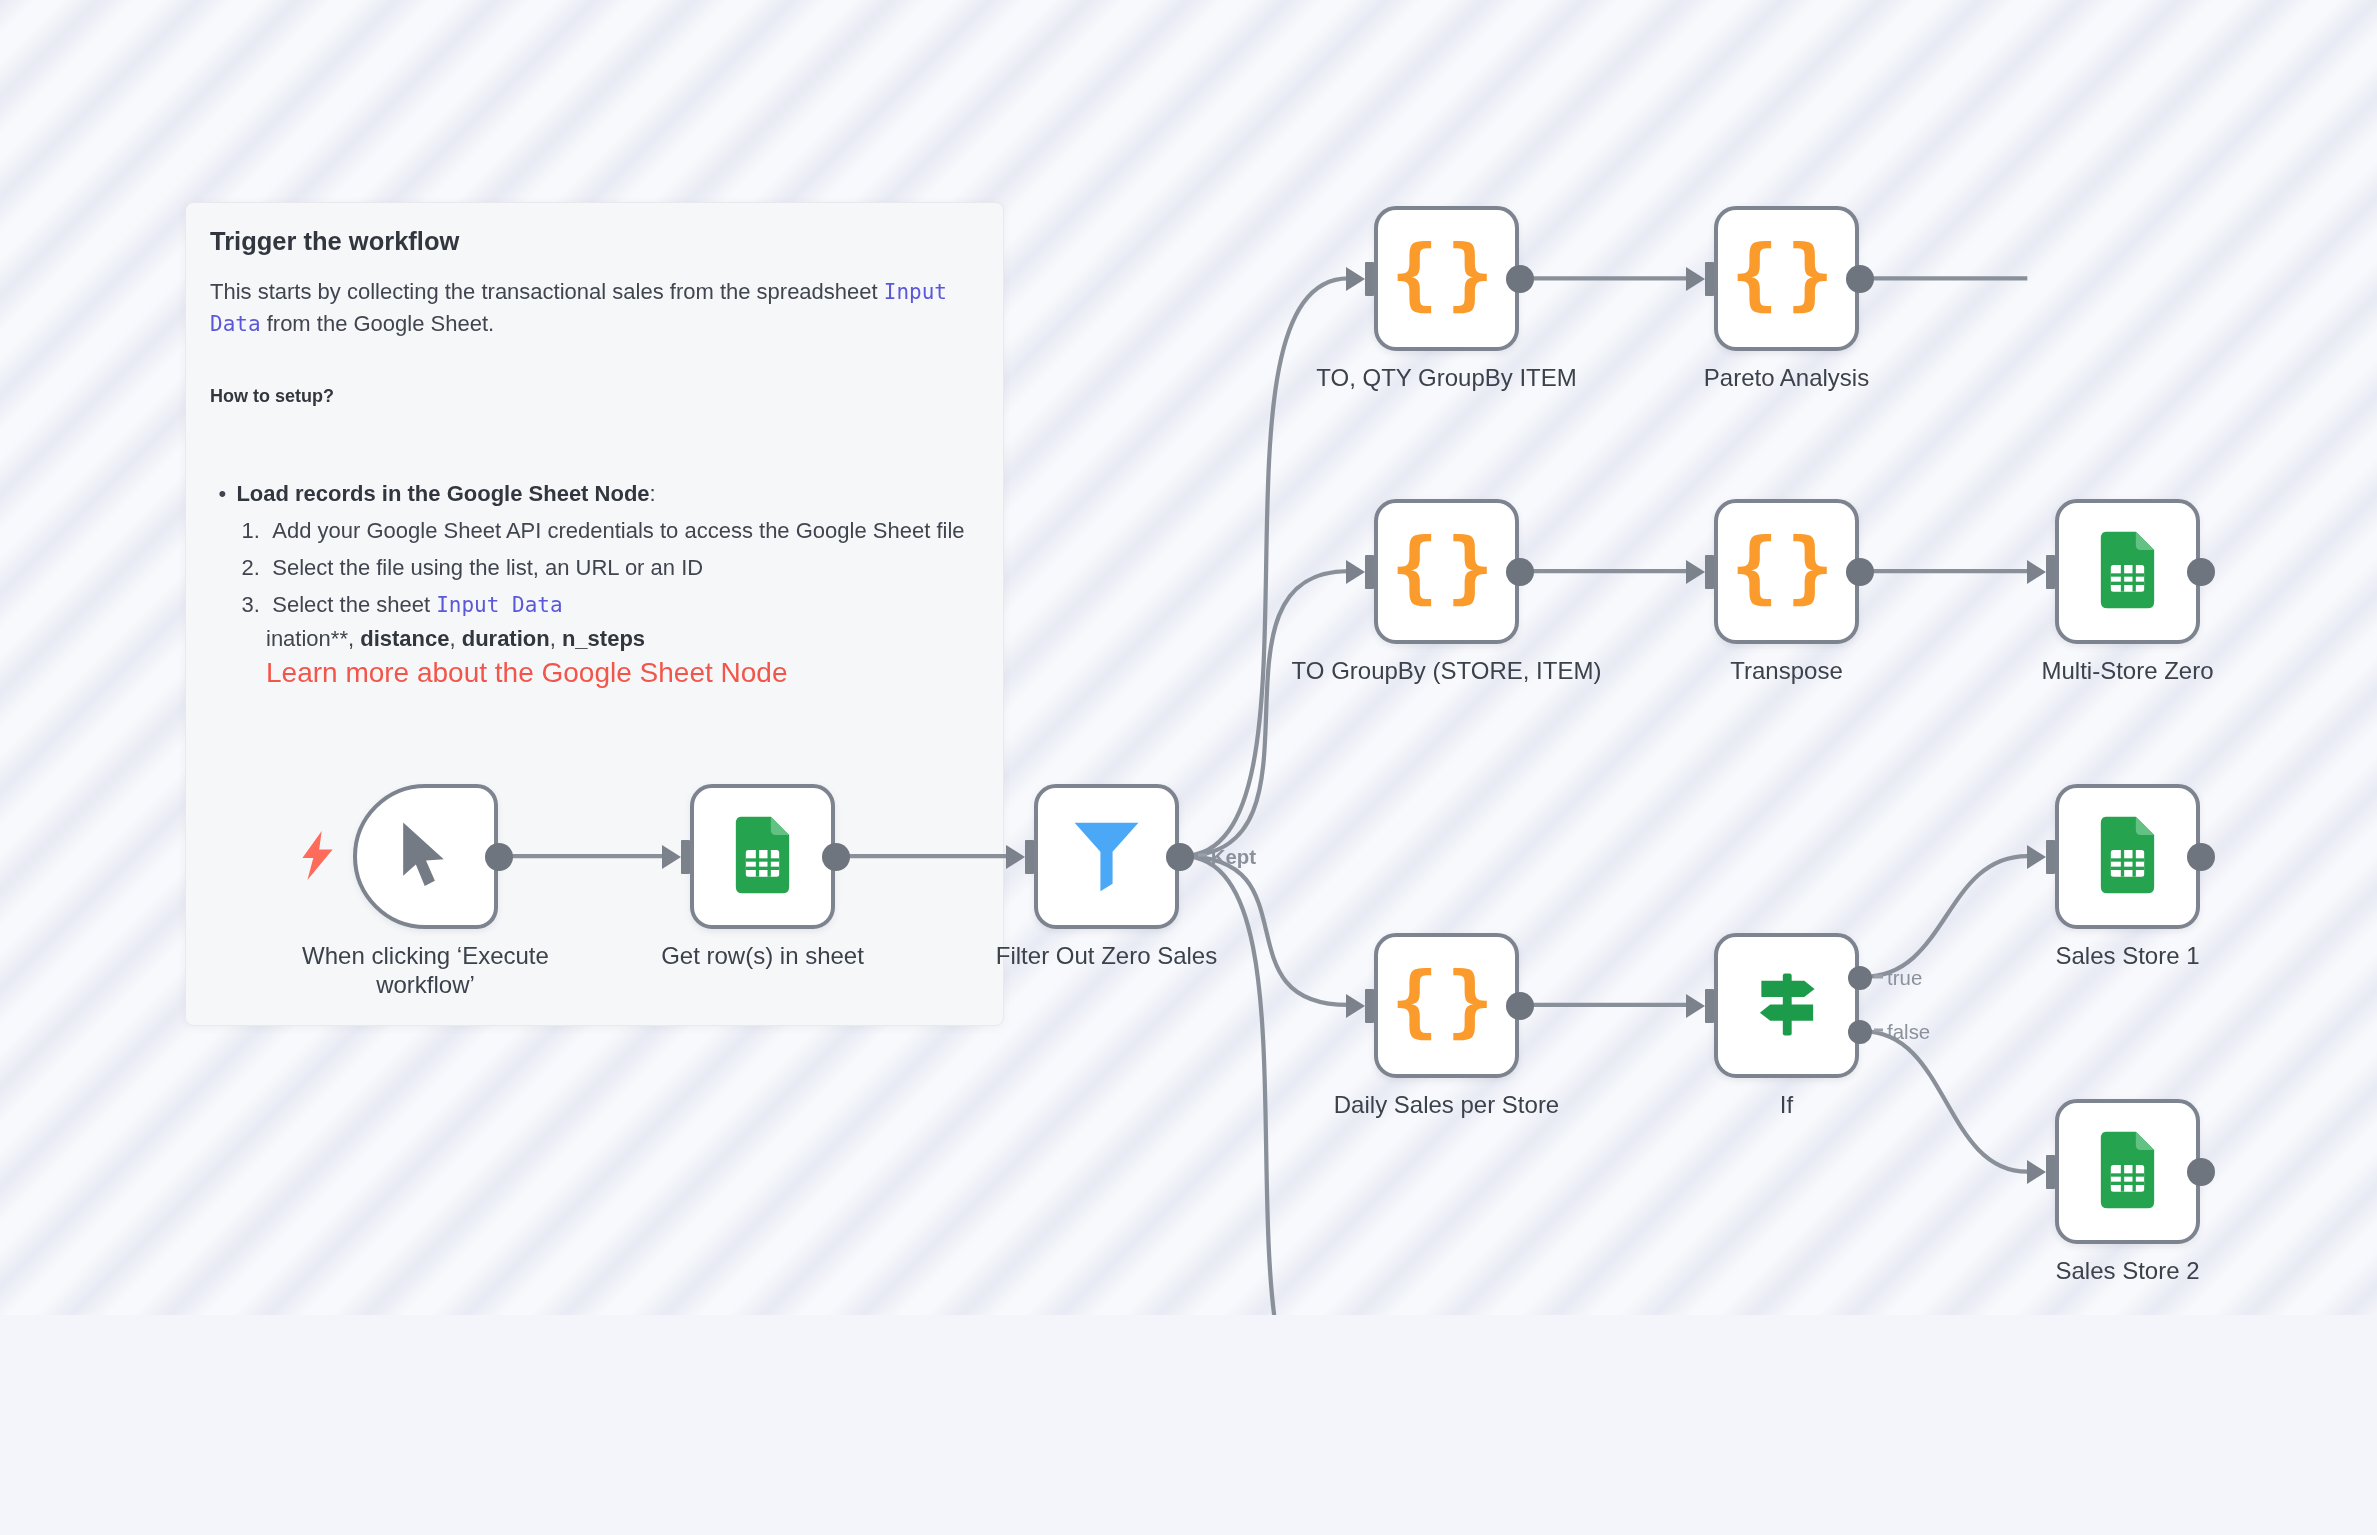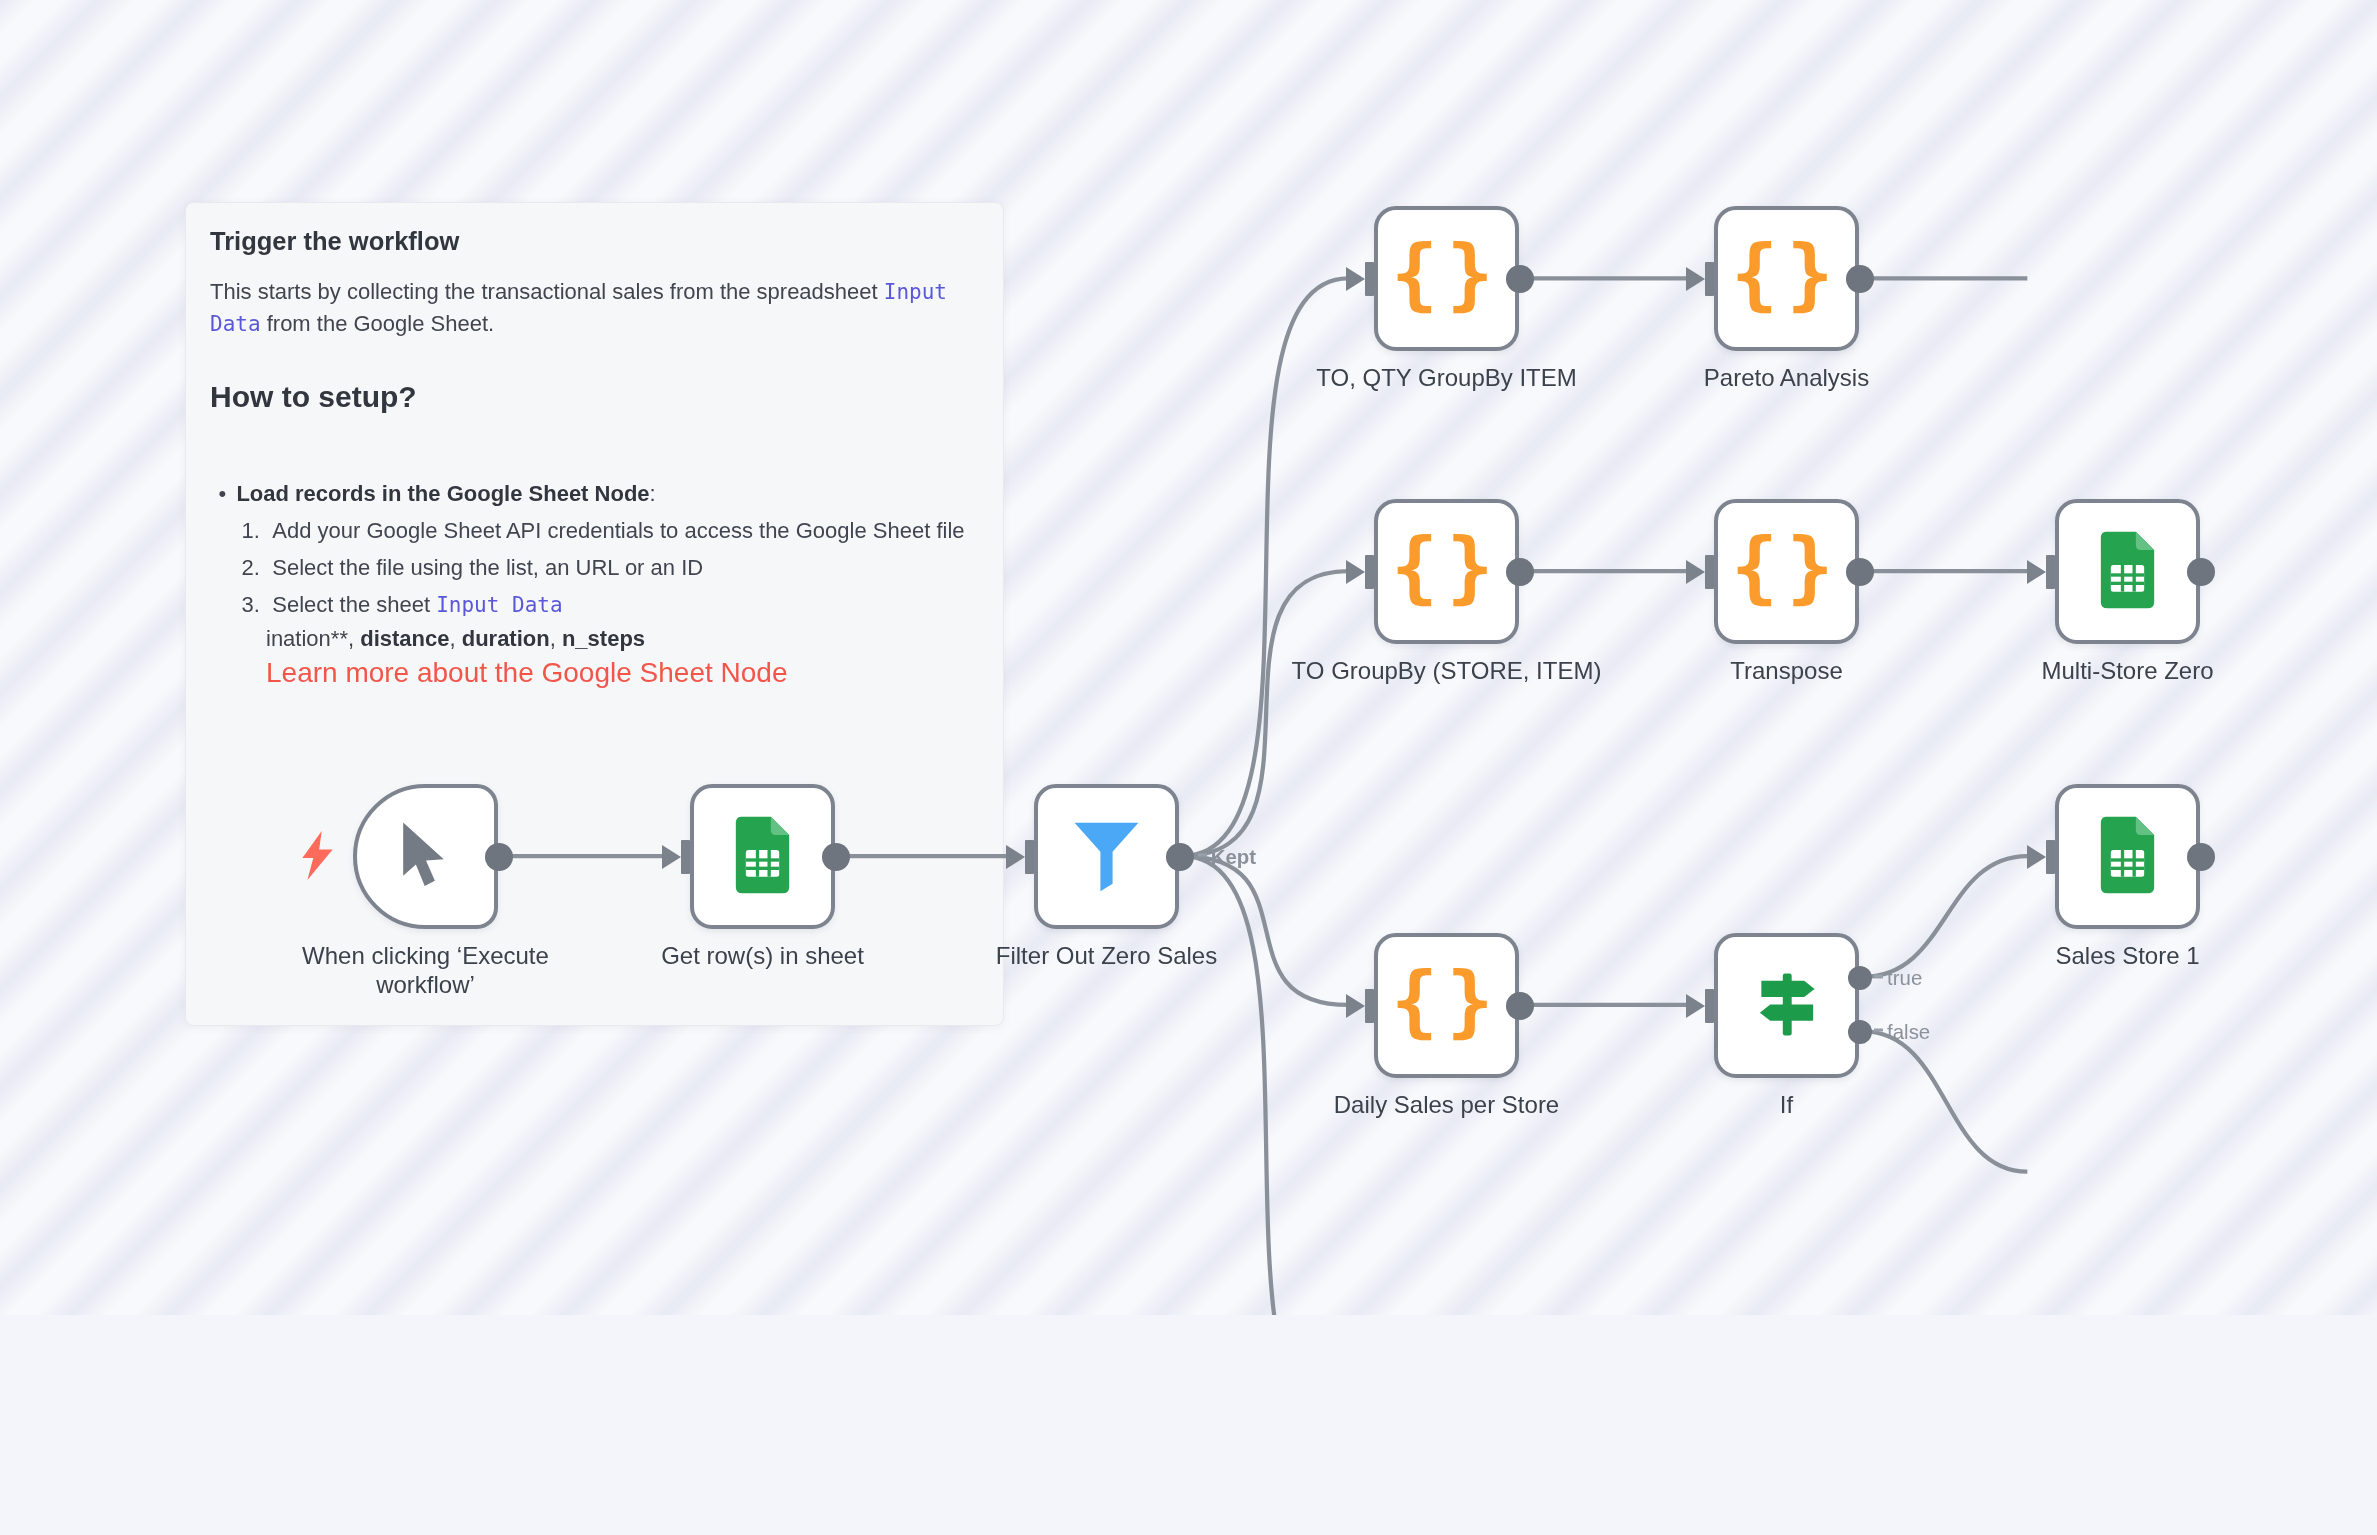--- a/index.html
+++ b/index.html
@@ -61,21 +61,21 @@
 
   
   .note{
     position:absolute;left:185px;top:202px;width:819px;height:824px;z-index:0;
     background:#f6f7f9;border:0.9px solid #e7e9ef;border-radius:8.5px;
     box-sizing:border-box;padding:22px 24px;color:#40454f;
     box-shadow:0 1.7px 8.5px rgba(80,90,110,.06);
   }
   .note h1{margin:0;font-size:25.5px;line-height:32px;color:#32363e;font-weight:700;}
   .note .intro{margin-top:19px;width:776px;font-size:22px;line-height:32px;}
-  .note h2{margin:41px 0 0 0;font-size:30px;line-height:31px;color:#32363e;font-weight:700;}
+  .note h2{margin:41px 0 0 0;font-size:18px;line-height:31px;color:#32363e;font-weight:700;}
   .mono{font-family:"DejaVu Sans Mono",monospace;color:#5a57d9;font-size:21px;}
   .bullet-row{margin:66px 0 0 8.5px;font-size:22px;line-height:32px;display:flex;gap:10.2px;}
   .bold{font-weight:700;color:#32363e;}
   .step{margin:5.1px 0 0 31.5px;font-size:22px;line-height:32px;display:flex;gap:6.8px;}
   .step .num{min-width:24px;}
   .frag{margin:1.7px 0 0 56px;font-size:22px;line-height:32px;}
   .learn-link{margin:1.7px 0 0 56px;font-size:28px;line-height:32px;color:#f2564a;cursor:pointer;}
 </style>
 </head>
 <body>
@@ -303,20 +303,41 @@
       </span>
     </div>
     <div class="in-port">
         <i class="in-tri"></i>
         <i class="in-bar"></i>
       </div>
     <div class="out-dot"></div>
     <div class="label">Sales Store 1</div>
   </div>
 
+  <div class="node" style="left:2055px;top:1099px">
+    <div class="box">
+      <span>
+        <svg width="61" height="80" viewBox="0 0 72 96">
+          <path d="M10 2 H46 L68 24 V86 Q68 94 60 94 H12 Q4 94 4 86 V10 Q4 2 10 2 Z" fill="#25a34e"></path>
+          <path d="M46 2 L68 24 H52 Q46 24 46 18 Z" fill="#63c183"></path>
+          <rect x="16" y="42" width="40" height="32" rx="3" fill="#ffffff"></rect>
+          <rect x="28" y="42" width="4" height="32" fill="#25a34e"></rect>
+          <rect x="42" y="42" width="4" height="32" fill="#25a34e"></rect>
+          <rect x="16" y="52" width="40" height="4" fill="#25a34e"></rect>
+          <rect x="16" y="62" width="40" height="4" fill="#25a34e"></rect>
+        </svg>
+      </span>
+    </div>
+    <div class="in-port">
+        <i class="in-tri"></i>
+        <i class="in-bar"></i>
+      </div>
+    <div class="out-dot"></div>
+    <div class="label">Sales Store 2</div>
+  </div>
 
   <div class="node" style="left:1374px;top:1365px">
     <div class="box">
       <span class="code-braces">{}</span>
     </div>
     <div class="in-port">
         <i class="in-tri"></i>
         <i class="in-bar"></i>
       </div>
     <div class="out-dot"></div>

